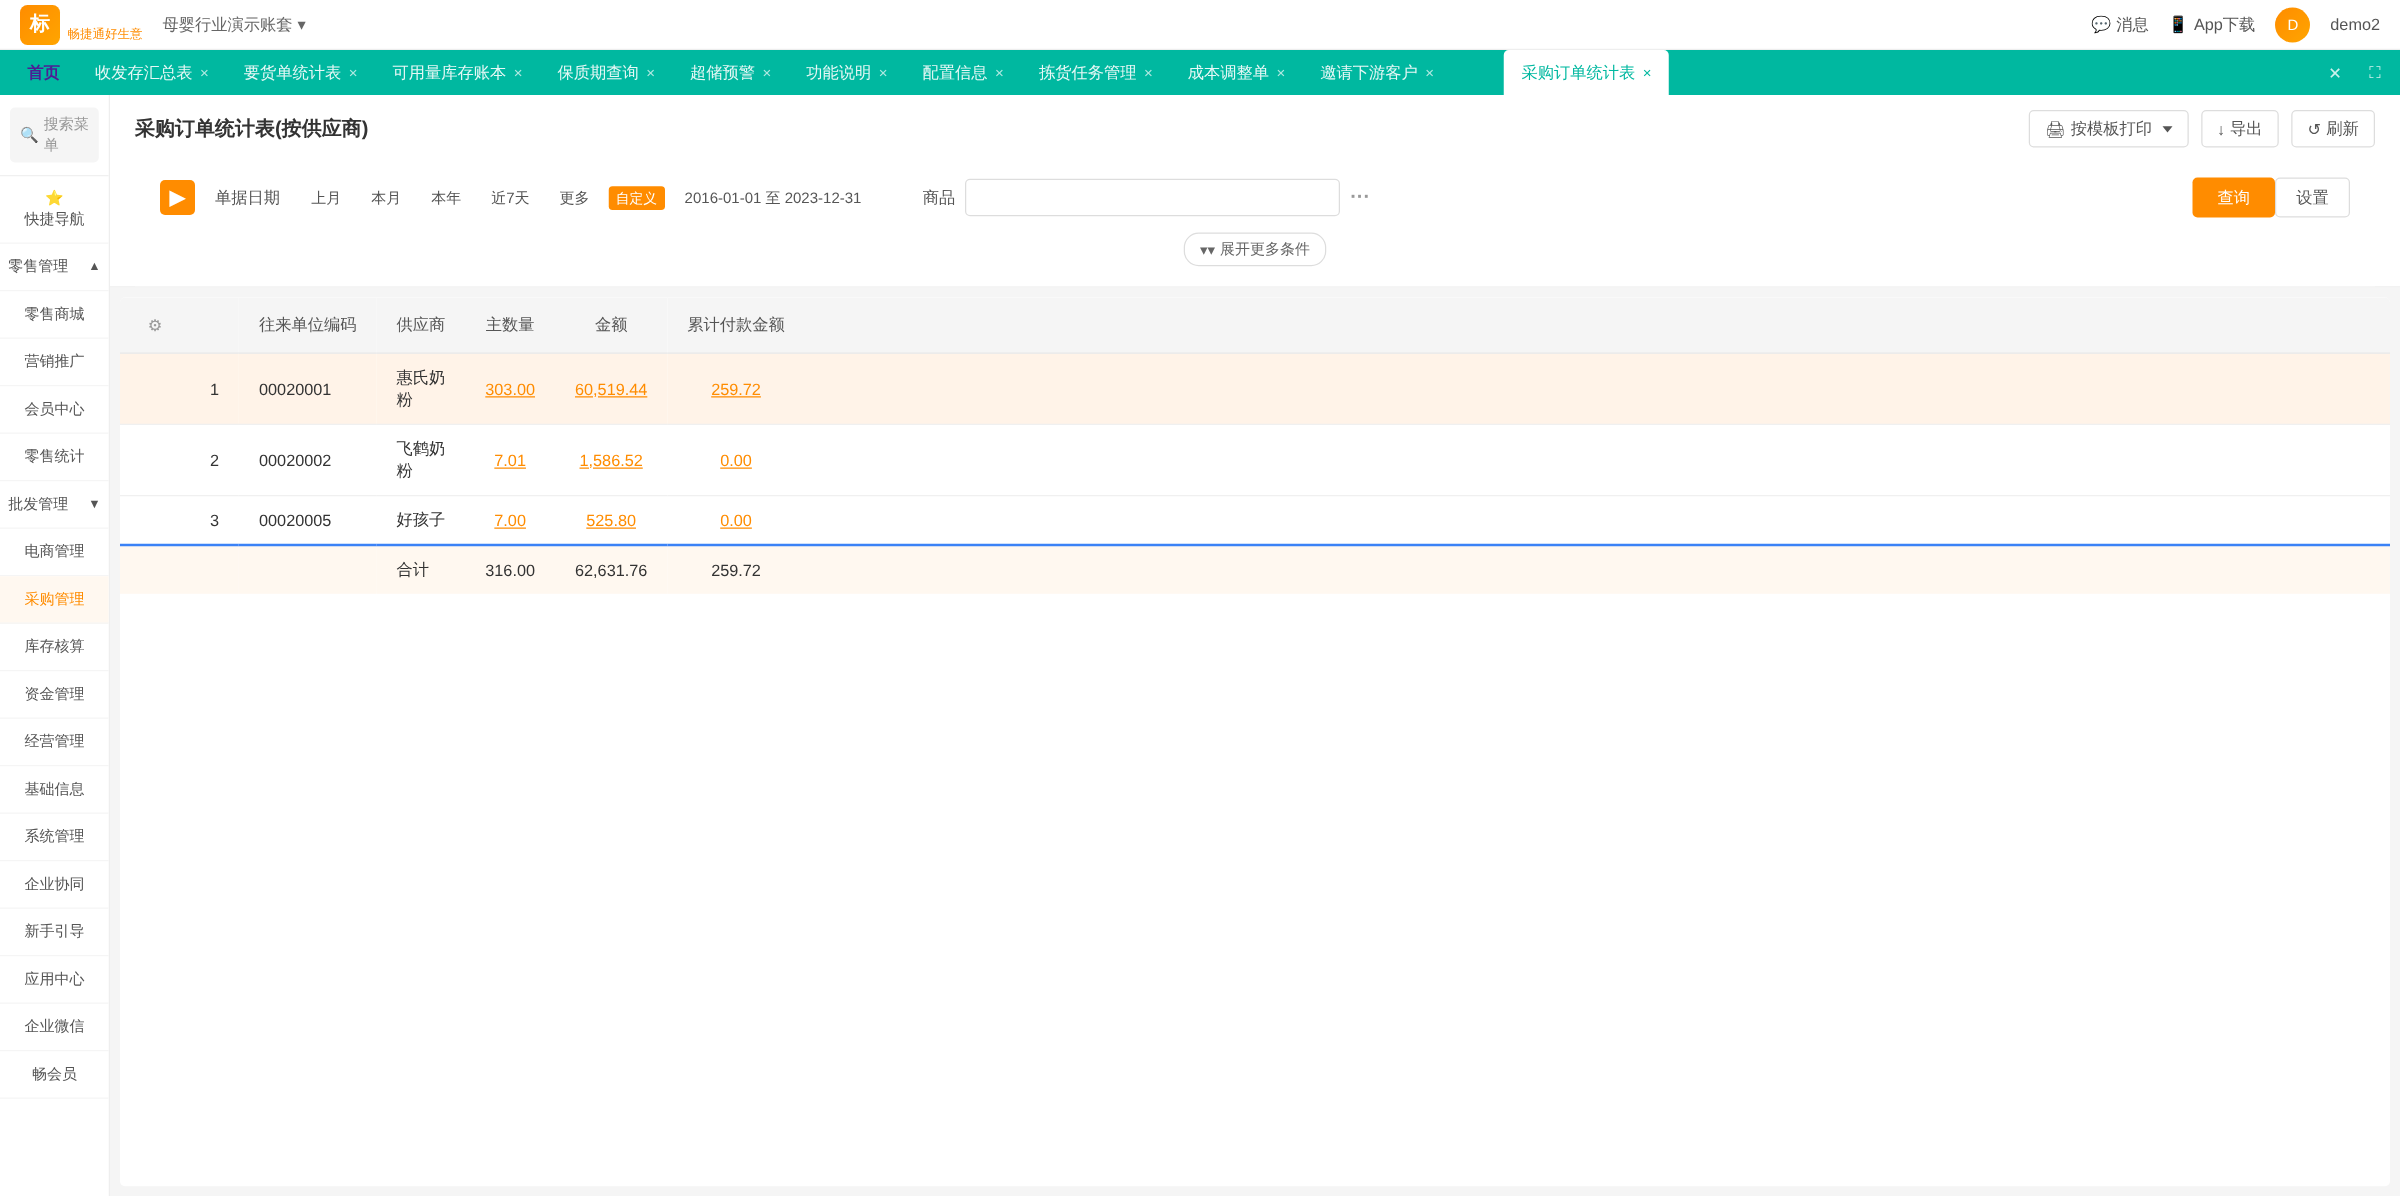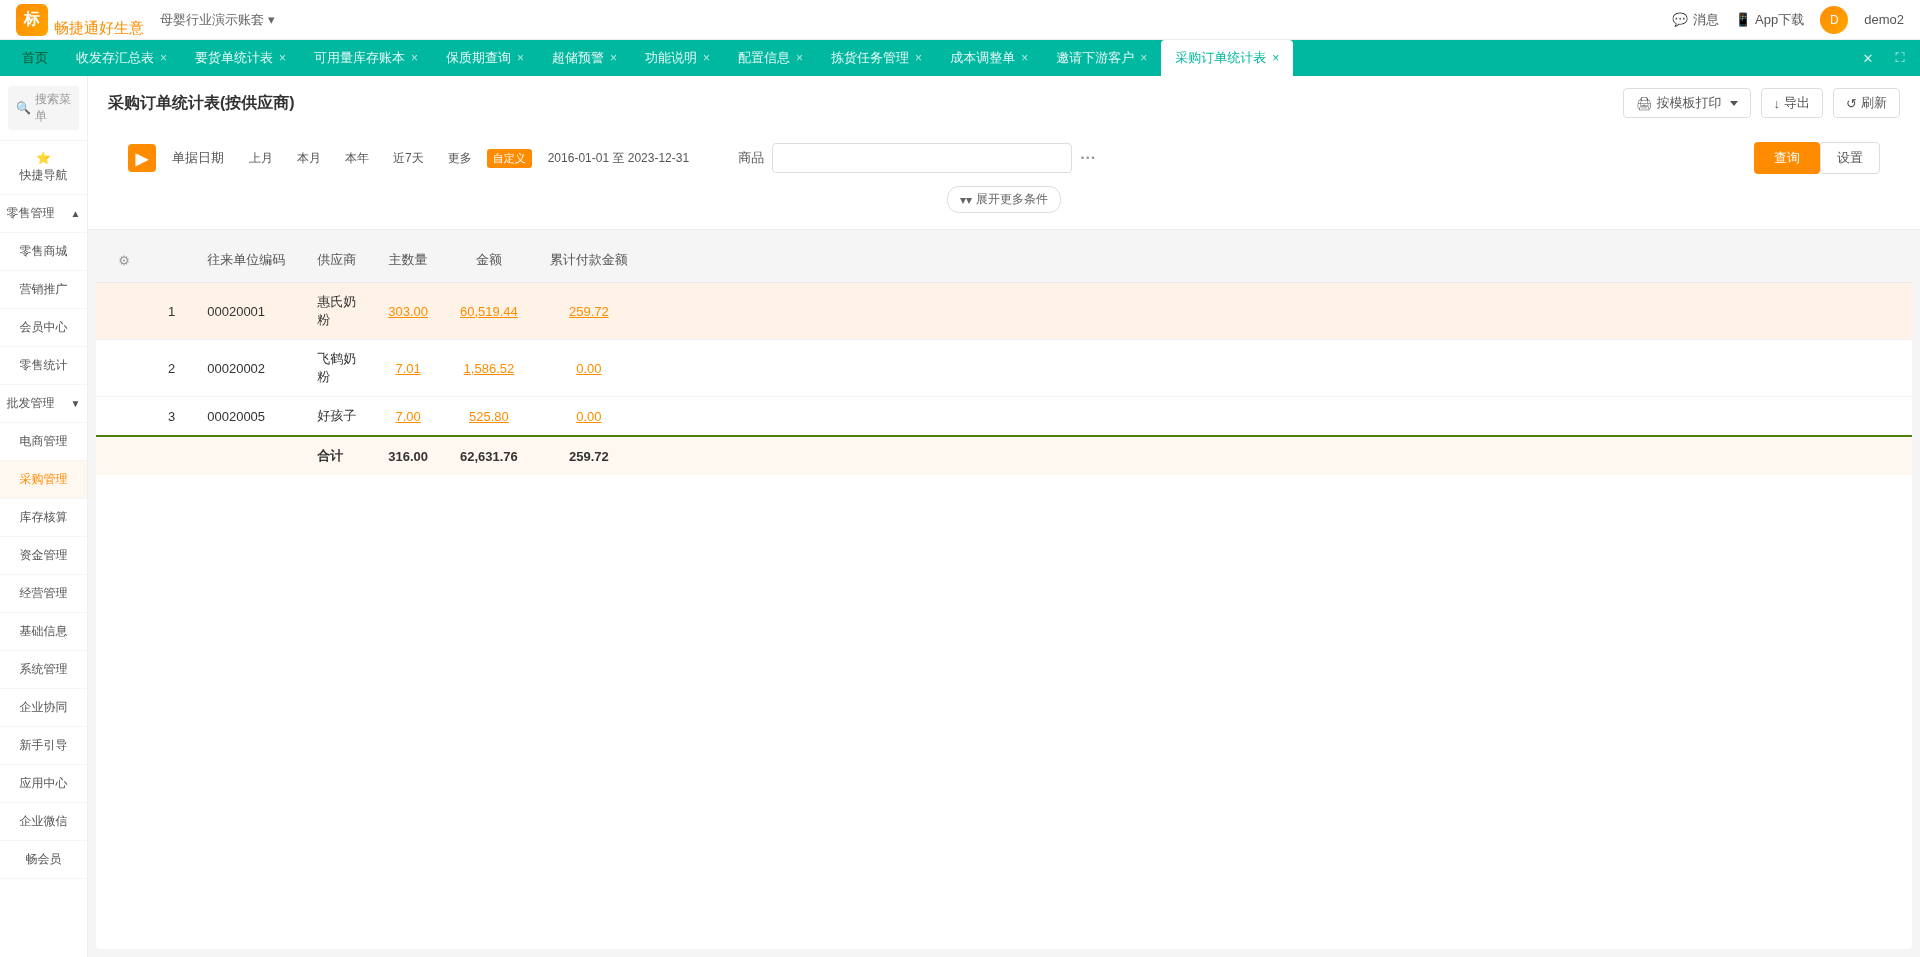--- a/index.html
+++ b/index.html
@@ -31,21 +31,21 @@
       background: linear-gradient(135deg, #ff8c00, #ffa500);
       border-radius: 6px;
       display: flex;
       align-items: center;
       justify-content: center;
       color: white;
       font-size: 16px;
       font-weight: bold;
     }
     .logo-text {
-      font-size: 15px;
+      font-size: 10px;
       color: #ff8c00;
       line-height: 1.3;
       margin-top: 16px;
     }
     .workspace-selector {
       display: flex;
       align-items: center;
       gap: 4px;
       font-size: 13px;
       color: #666;
@@ -94,26 +94,27 @@
       padding: 0 14px;
       display: flex;
       align-items: center;
       gap: 4px;
       font-size: 13px;
       color: rgba(255,255,255,0.9);
       cursor: pointer;
       white-space: nowrap;
       position: relative;
     }
-    .nav-tab.home { color: #14532d; font-weight: 400; }
+    .nav-tab.home { color: #4c1d95; font-weight: 700; }
     .nav-tab.active {
       background: #fff;
       color: #00b8a0;
       border-radius: 4px 4px 0 0;
       font-weight: 500;
+      margin-left: 42px;
     }
     .nav-tab .close-btn {
       font-size: 12px;
       color: rgba(255,255,255,0.7);
       margin-left: 2px;
     }
     .nav-tab.active .close-btn { color: #00b8a0; }
     .nav-tabs-end {
       margin-left: auto;
       display: flex;
@@ -421,23 +422,22 @@
     .link-text {
       color: #ff8c00;
       text-decoration: underline;
       cursor: pointer;
     }
     .footer-row {
       background: #fff8f0;
       font-weight: 500;
     }
     .footer-row td {
-      border-top: 2px solid #4d7c0f;
+      border-top: 2px solid #3b82f6;
       border-bottom: none;
-      font-weight: bold;
     }
     .settings-icon-btn {
       width: 24px;
       height: 24px;
       display: flex;
       align-items: center;
       justify-content: center;
       color: #999;
       cursor: pointer;
     }

